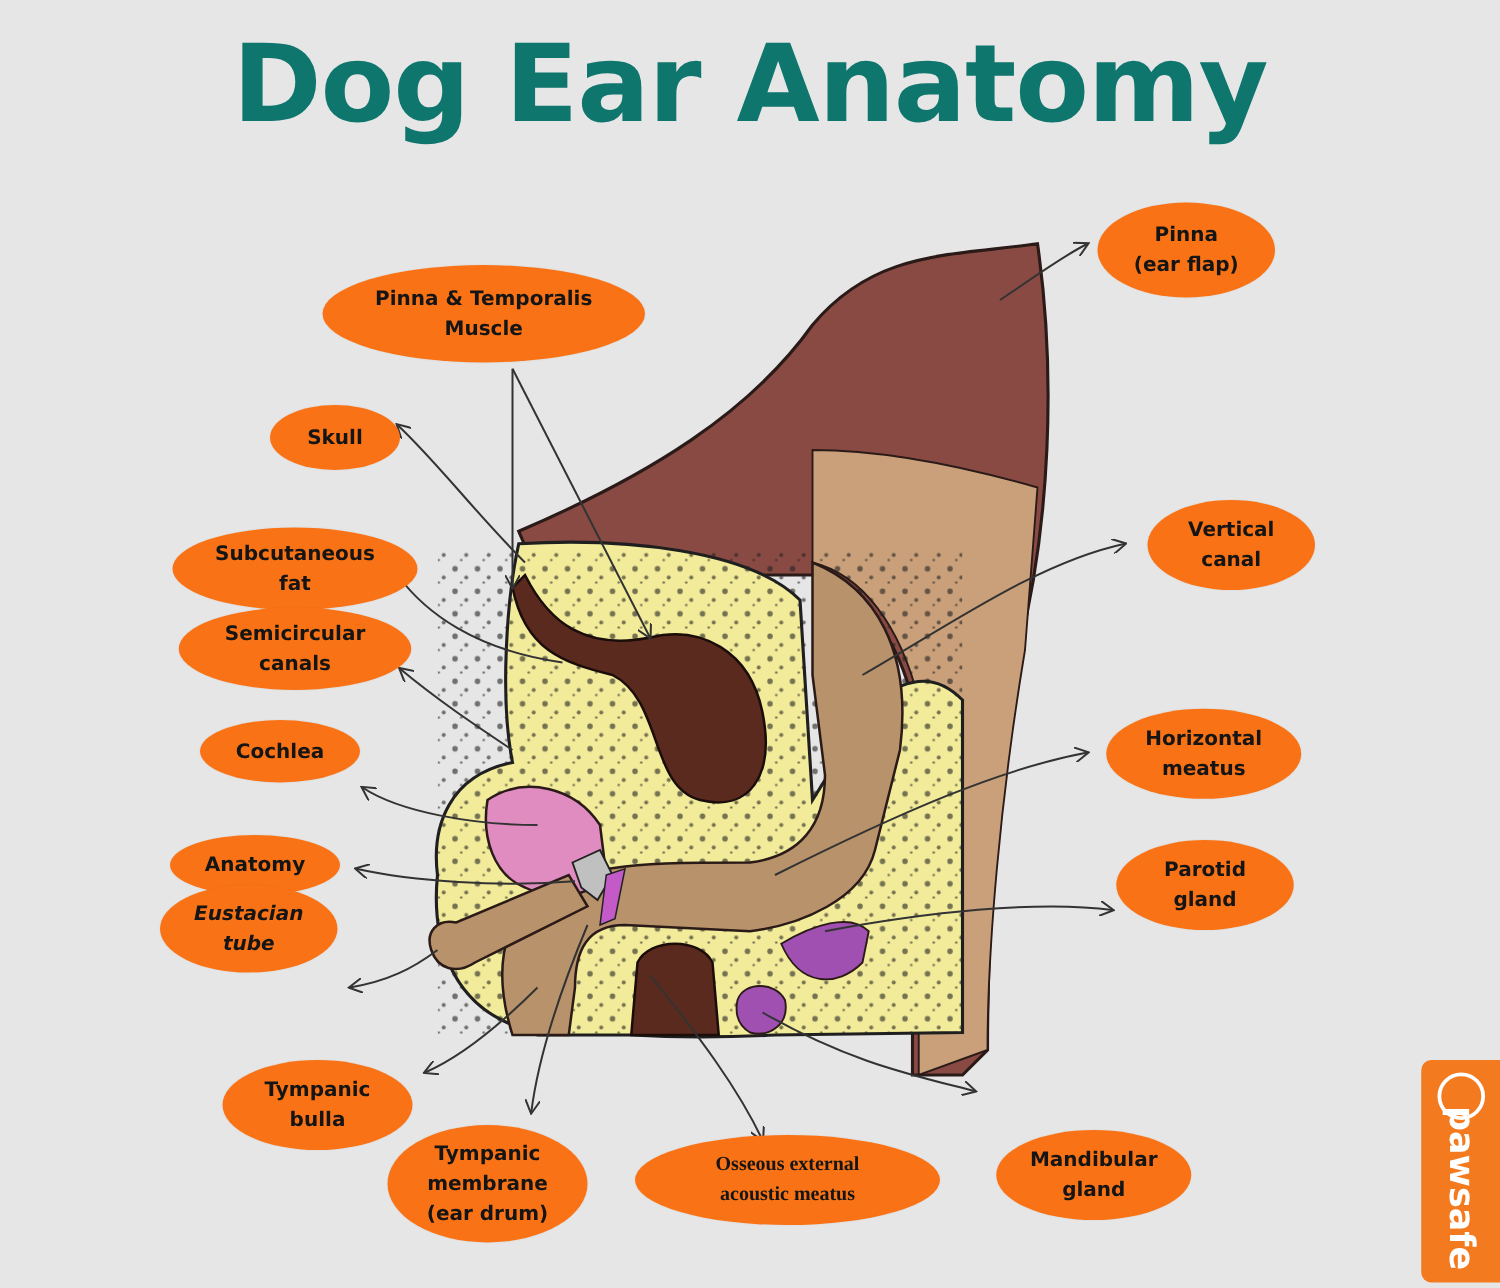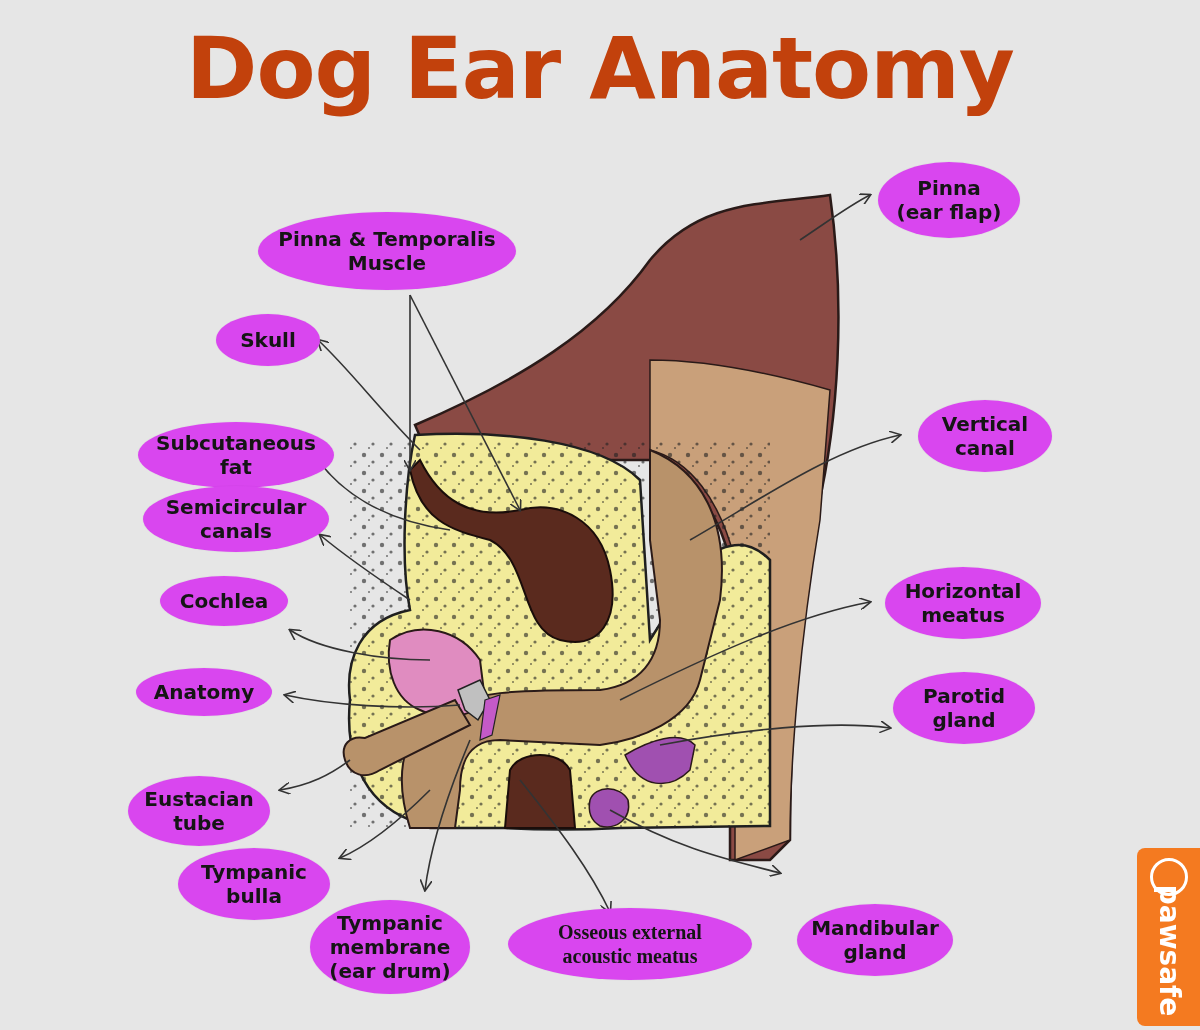--- a/index.html
+++ b/index.html
@@ -1,19 +1,19 @@
 <!DOCTYPE html>
 <html><head>
 <meta charset="utf-8">
 <style>
   html, body { margin:0; padding:0; }
   body { width:1200px; height:1030px; background:#e6e6e6; position:relative; overflow:hidden; font-family:"Liberation Sans", sans-serif; }
-  .title { position:absolute; left:0; top:18px; width:1200px; text-align:center; font-family:"DejaVu Sans", sans-serif; font-weight:bold; font-size:86px; color:#c2410c; letter-spacing:-1px; }
+  .title { position:absolute; left:0; top:18px; width:1200px; text-align:center; font-family:"DejaVu Sans", sans-serif; font-weight:bold; font-size:86px; color:#0f766e; letter-spacing:-1px; }
   svg.art { position:absolute; left:0; top:0; }
-  .label { position:absolute; background:#d946ef; border-radius:50%; display:flex; align-items:center; justify-content:center; text-align:center; font-family:"DejaVu Sans", sans-serif; font-weight:bold; font-size:20px; line-height:24px; color:#151515; white-space:pre-line; box-shadow:0 0 0 1px rgba(0,0,0,0.02); }
+  .label { position:absolute; background:#f97316; border-radius:50%; display:flex; align-items:center; justify-content:center; text-align:center; font-family:"DejaVu Sans", sans-serif; font-weight:bold; font-size:16px; line-height:24px; color:#151515; white-space:pre-line; box-shadow:0 0 0 1px rgba(0,0,0,0.02); }
   .brand { position:absolute; left:1137px; top:848px; width:63px; height:178px; background:#f47a20; border-radius:8px 0 0 8px; }
   .brand-text { position:absolute; left:1150px; top:880px; width:40px; height:140px; display:flex; align-items:center; justify-content:center; }
   .brand-text span { transform:rotate(90deg); color:#fff; font-family:"DejaVu Sans", sans-serif; font-weight:bold; font-size:28px; white-space:nowrap; }
   .brand-icon { position:absolute; left:1150px; top:858px; width:38px; height:38px; border:3px solid #fff; border-radius:50%; box-sizing:border-box; }
 </style>
 </head>
 <body>
 
 <div class="title">Dog Ear Anatomy</div>
 
@@ -67,28 +67,28 @@
     <path d="M660,745 C740,730 830,720 890,728"></path>
     <path d="M620,700 C720,650 800,615 870,602"></path>
     <path d="M690,540 C760,500 830,450 900,435"></path>
   </g>
 </svg>
 
 <div class="label" style="left:878px;top:162px;width:142px;height:76px;">Pinna
 (ear flap)</div>
 <div class="label" style="left:258px;top:212px;width:258px;height:78px;">Pinna &amp; Temporalis
 Muscle</div>
-<div class="label" style="left:216px;top:314px;width:104px;height:52px;">Skull</div>
+<div class="label" style="left:216px;top:324px;width:104px;height:52px;">Skull</div>
 <div class="label" style="left:138px;top:422px;width:196px;height:66px;">Subcutaneous
 fat</div>
 <div class="label" style="left:143px;top:486px;width:186px;height:66px;">Semicircular
 canals</div>
 <div class="label" style="left:160px;top:576px;width:128px;height:50px;">Cochlea</div>
 <div class="label" style="left:136px;top:668px;width:136px;height:48px;">Anatomy</div>
-<div class="label" style="left:128px;top:776px;width:142px;height:70px;">Eustacian
+<div class="label" style="left:128px;top:708px;width:142px;height:70px;font-style:italic;">Eustacian
 tube</div>
 <div class="label" style="left:178px;top:848px;width:152px;height:72px;">Tympanic
 bulla</div>
 <div class="label" style="left:310px;top:900px;width:160px;height:94px;">Tympanic
 membrane
 (ear drum)</div>
 <div class="label" style="left:508px;top:908px;width:244px;height:72px;font-family:Liberation Serif, serif;">Osseous external
 acoustic meatus</div>
 <div class="label" style="left:797px;top:904px;width:156px;height:72px;">Mandibular
 gland</div>

